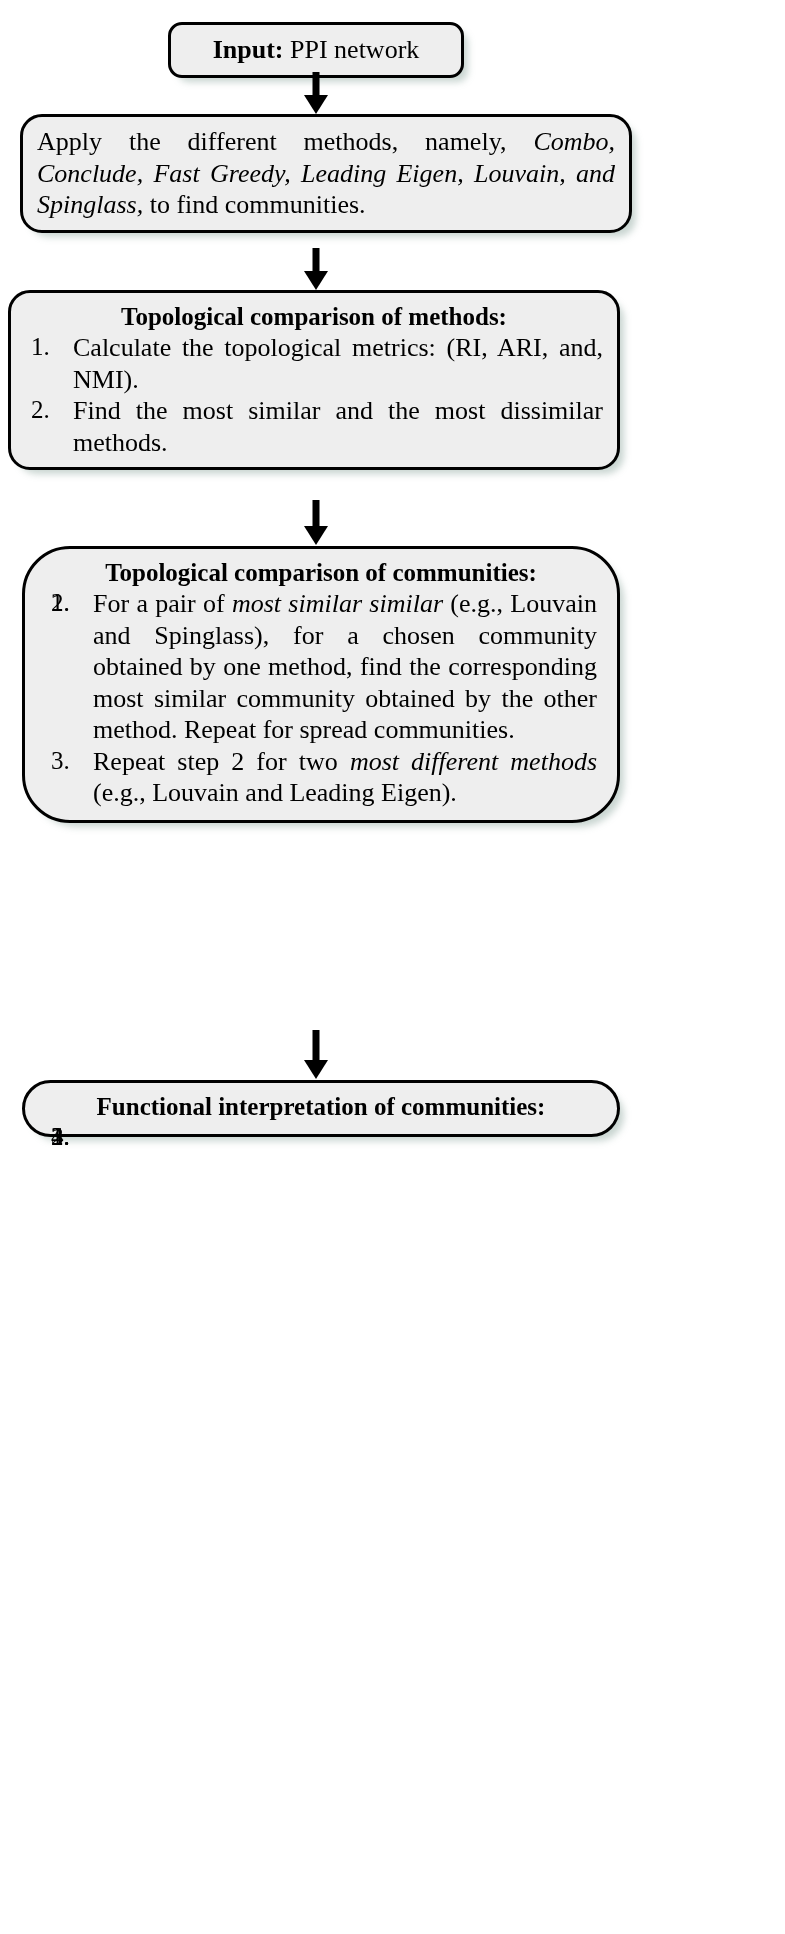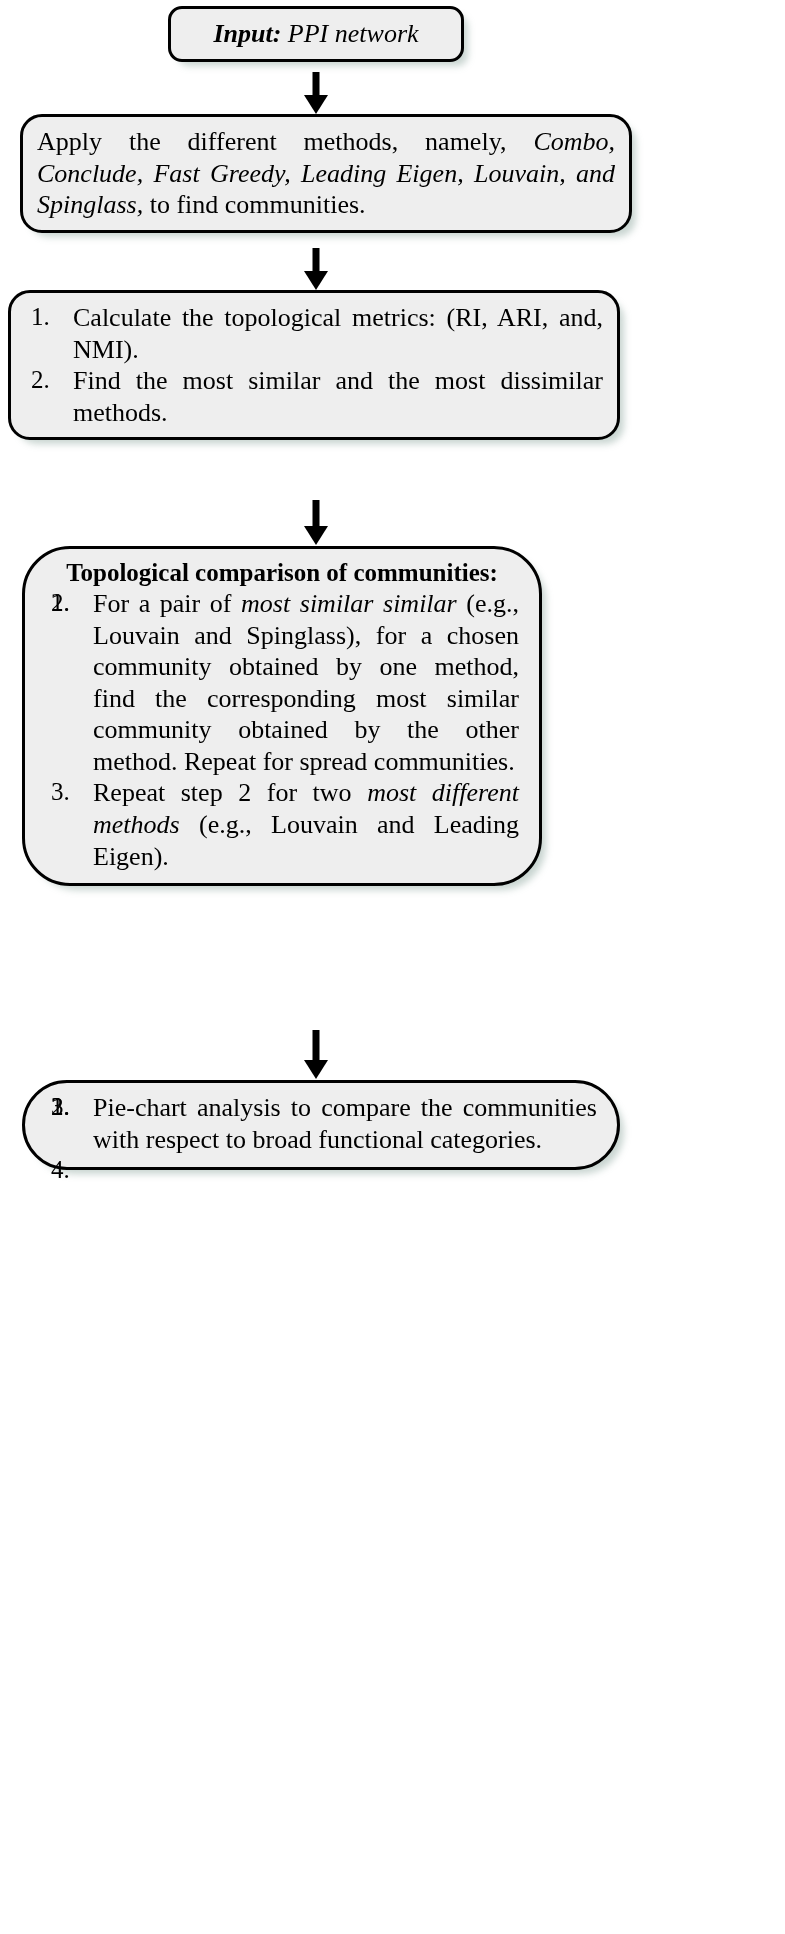--- a/index.html
+++ b/index.html
@@ -98,24 +98,24 @@
     left: 0;
     width: 0;
     height: 0;
     border-left: 12px solid transparent;
     border-right: 12px solid transparent;
     border-top: 19px solid #000;
     transform: translateX(-12px);
   }
 
   
-  #box1 { left: 168px; top: 6px;    width: 296px; font-style: italic; }
+  #box1 { left: 168px; top: 22px;    width: 296px; }
   #box2 { left: 20px;   top: 114px;  width: 612px; }
   #box3 { left: 8px;   top: 290px;  width: 612px; }
-  #box4 { left: 22px;  top: 546px;  width: 520px; }
+  #box4 { left: 22px;  top: 546px;  width: 598px; }
   #box5 { left: 22px;  top: 1080px; width: 598px; }
 </style>
 </head>
 <body>
 
 <div id="flow">
 
   <div class="node r-small" id="box1">
     <div class="node-inner">
       <p class="para" style="text-align:center; text-align-last:center;"><b>Input:</b><span> PPI network</span></p>
@@ -133,20 +133,21 @@
     </div>
   </div>
 
   <div class="arrow" style="left:316px; top:248px; height:44px;">
     <div class="shaft" style="height:24px;"></div>
     <div class="head" style="top:23px;"></div>
   </div>
 
   <div class="node r-med" id="box3">
     <div class="node-inner">
+      <div class="title">Topological comparison of methods:</div>
       <ol class="steps">
         <li><span class="num">1.</span><span>Calculate the topological metrics: (RI, ARI, and, NMI).</span></li>
         <li><span class="num">2.</span><span>Find the most similar and the most dissimilar methods.</span></li>
       </ol>
     </div>
   </div>
 
   <div class="arrow" style="left:316px; top:500px; height:46px;">
     <div class="shaft" style="height:27px;"></div>
     <div class="head" style="top:26px;"></div>
@@ -163,22 +164,23 @@
     </div>
   </div>
 
   <div class="arrow" style="left:316px; top:1030px; height:50px;">
     <div class="shaft" style="height:31px;"></div>
     <div class="head" style="top:30px;"></div>
   </div>
 
   <div class="node r-big" id="box5">
     <div class="node-inner" style="padding:9px 20px 12px 20px;">
+      <div class="title">Functional interpretation of communities:</div>
       <ol class="steps">
         <li><span class="num">1.</span></li>
         <li><span class="num">2.</span></li>
-        <li><span class="num">3.</span><span>Pie-chart analysis to compare the communities with respect to broad functional categories.</span></li>
+        <li><span class="num">3.</span></li>
         <li><span class="num">4.</span></li>
       </ol>
     </div>
   </div>
 
 </div>
 
 </body></html>

